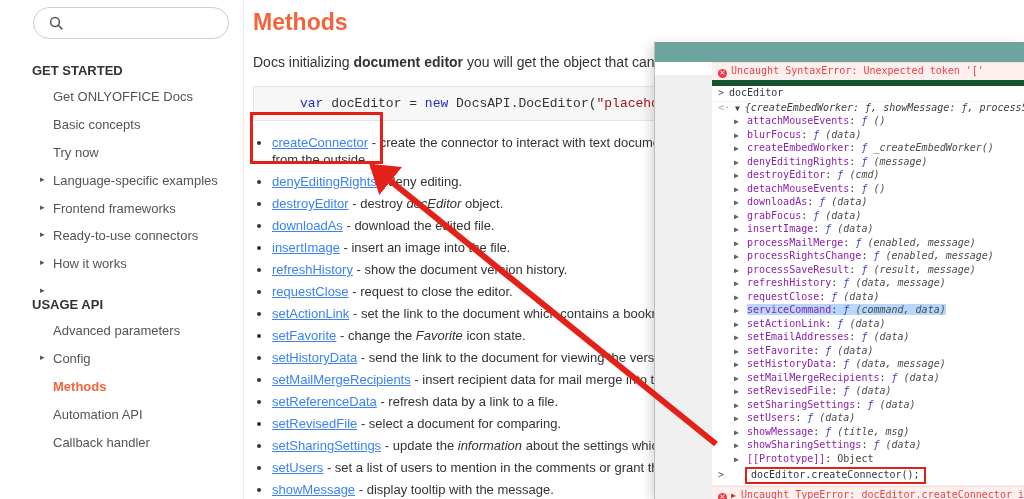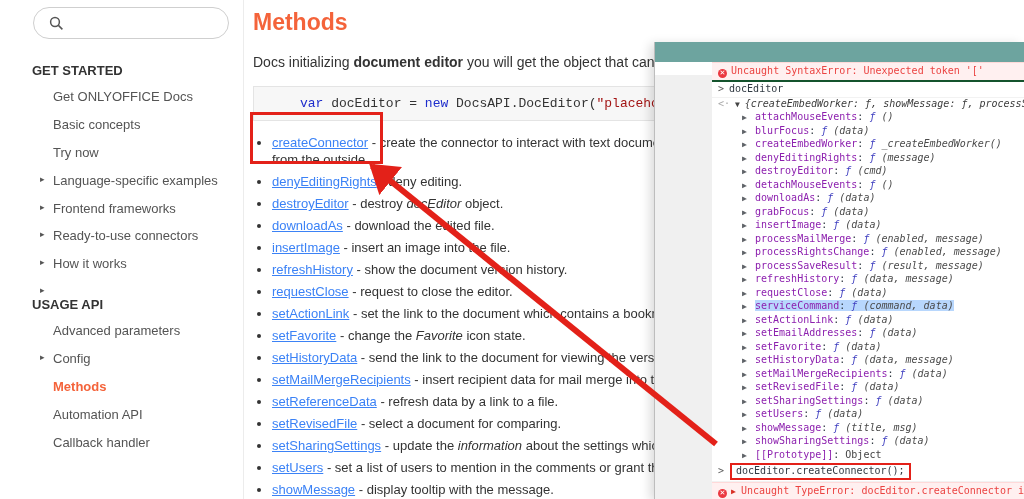--- a/index.html
+++ b/index.html
@@ -37,36 +37,36 @@
   .devtools{position:absolute;left:655px;top:42px;right:0;bottom:0;z-index:30;
             box-shadow:-1px 0 0 #bdbdbd,-5px 2px 10px rgba(0,0,0,.14);}
   .teal{height:20px;background:#6da49f;}
   .dtbody{display:flex;height:437px;background:#fff;}
   .strip{width:57px;flex:none;
          background:linear-gradient(180deg,#fff 0,#fff 13px,#f0f0f0 13px);}
   .console{flex:1;overflow:hidden;font:10px/12.5px "DejaVu Sans Mono",monospace;
            color:#303942;background:#fff;}
   .crow{padding-left:6px;white-space:pre;overflow:hidden;}
   .crow.echo{padding-top:1px;padding-bottom:1px;border-bottom:1px solid #f2f2f2;}
-  .banner{background:#fff0f0;border-top:1px solid #ffd9d9;border-bottom:2px solid #14532d;
+  .banner{background:#fff0f0;border-top:1px solid #ffd9d9;border-bottom:6px solid #14532d;
           color:#eb4341;padding:2px 0 2px 6px;white-space:pre;overflow:hidden;}
   .erricon{display:inline-block;width:9px;height:9px;border-radius:50%;background:#eb3941;
            color:#fff;font-size:7px;line-height:9px;text-align:center;margin-right:4px;
            vertical-align:-1px;font-family:"DejaVu Sans",sans-serif;}
   .tri{display:inline-block;width:13px;color:#5f6368;font-size:8px;}
   .tri.red{color:#d93025;width:10px;}
   .caret{color:#444;font-size:8px;}
   .chev{color:#5a5a5a;margin-right:5px;}
   .ret{color:#a8a8a8;margin-right:5px;}
   .prev{font-style:italic;color:#3c3c3c;}
-  .tree{padding-left:22px;margin-left:8px;}
+  .tree{padding-left:22px;}
   .key{color:#8c1fae;} .fn{font-style:italic;color:#4040c0;}
   .args{font-style:italic;color:#4a4a4a;} .objval{color:#444;text-align:center;}
   .hl{background:#b8d7fd;}
-  .conbox{display:inline-block;border:2px solid #e32119;padding:0 4px;margin-left:1px;}
+  .conbox{display:inline-block;border:2px solid #e32119;padding:0 4px;margin-left:16px;}
 
   
   .redbox1{position:absolute;left:250px;top:112px;width:127px;height:46px;
            border:3px solid #e32119;z-index:40;pointer-events:none;}
   .arrow{position:absolute;left:0;top:0;z-index:50;pointer-events:none;}
 </style>
 </head>
 <body>
 
 <div class="stage">

